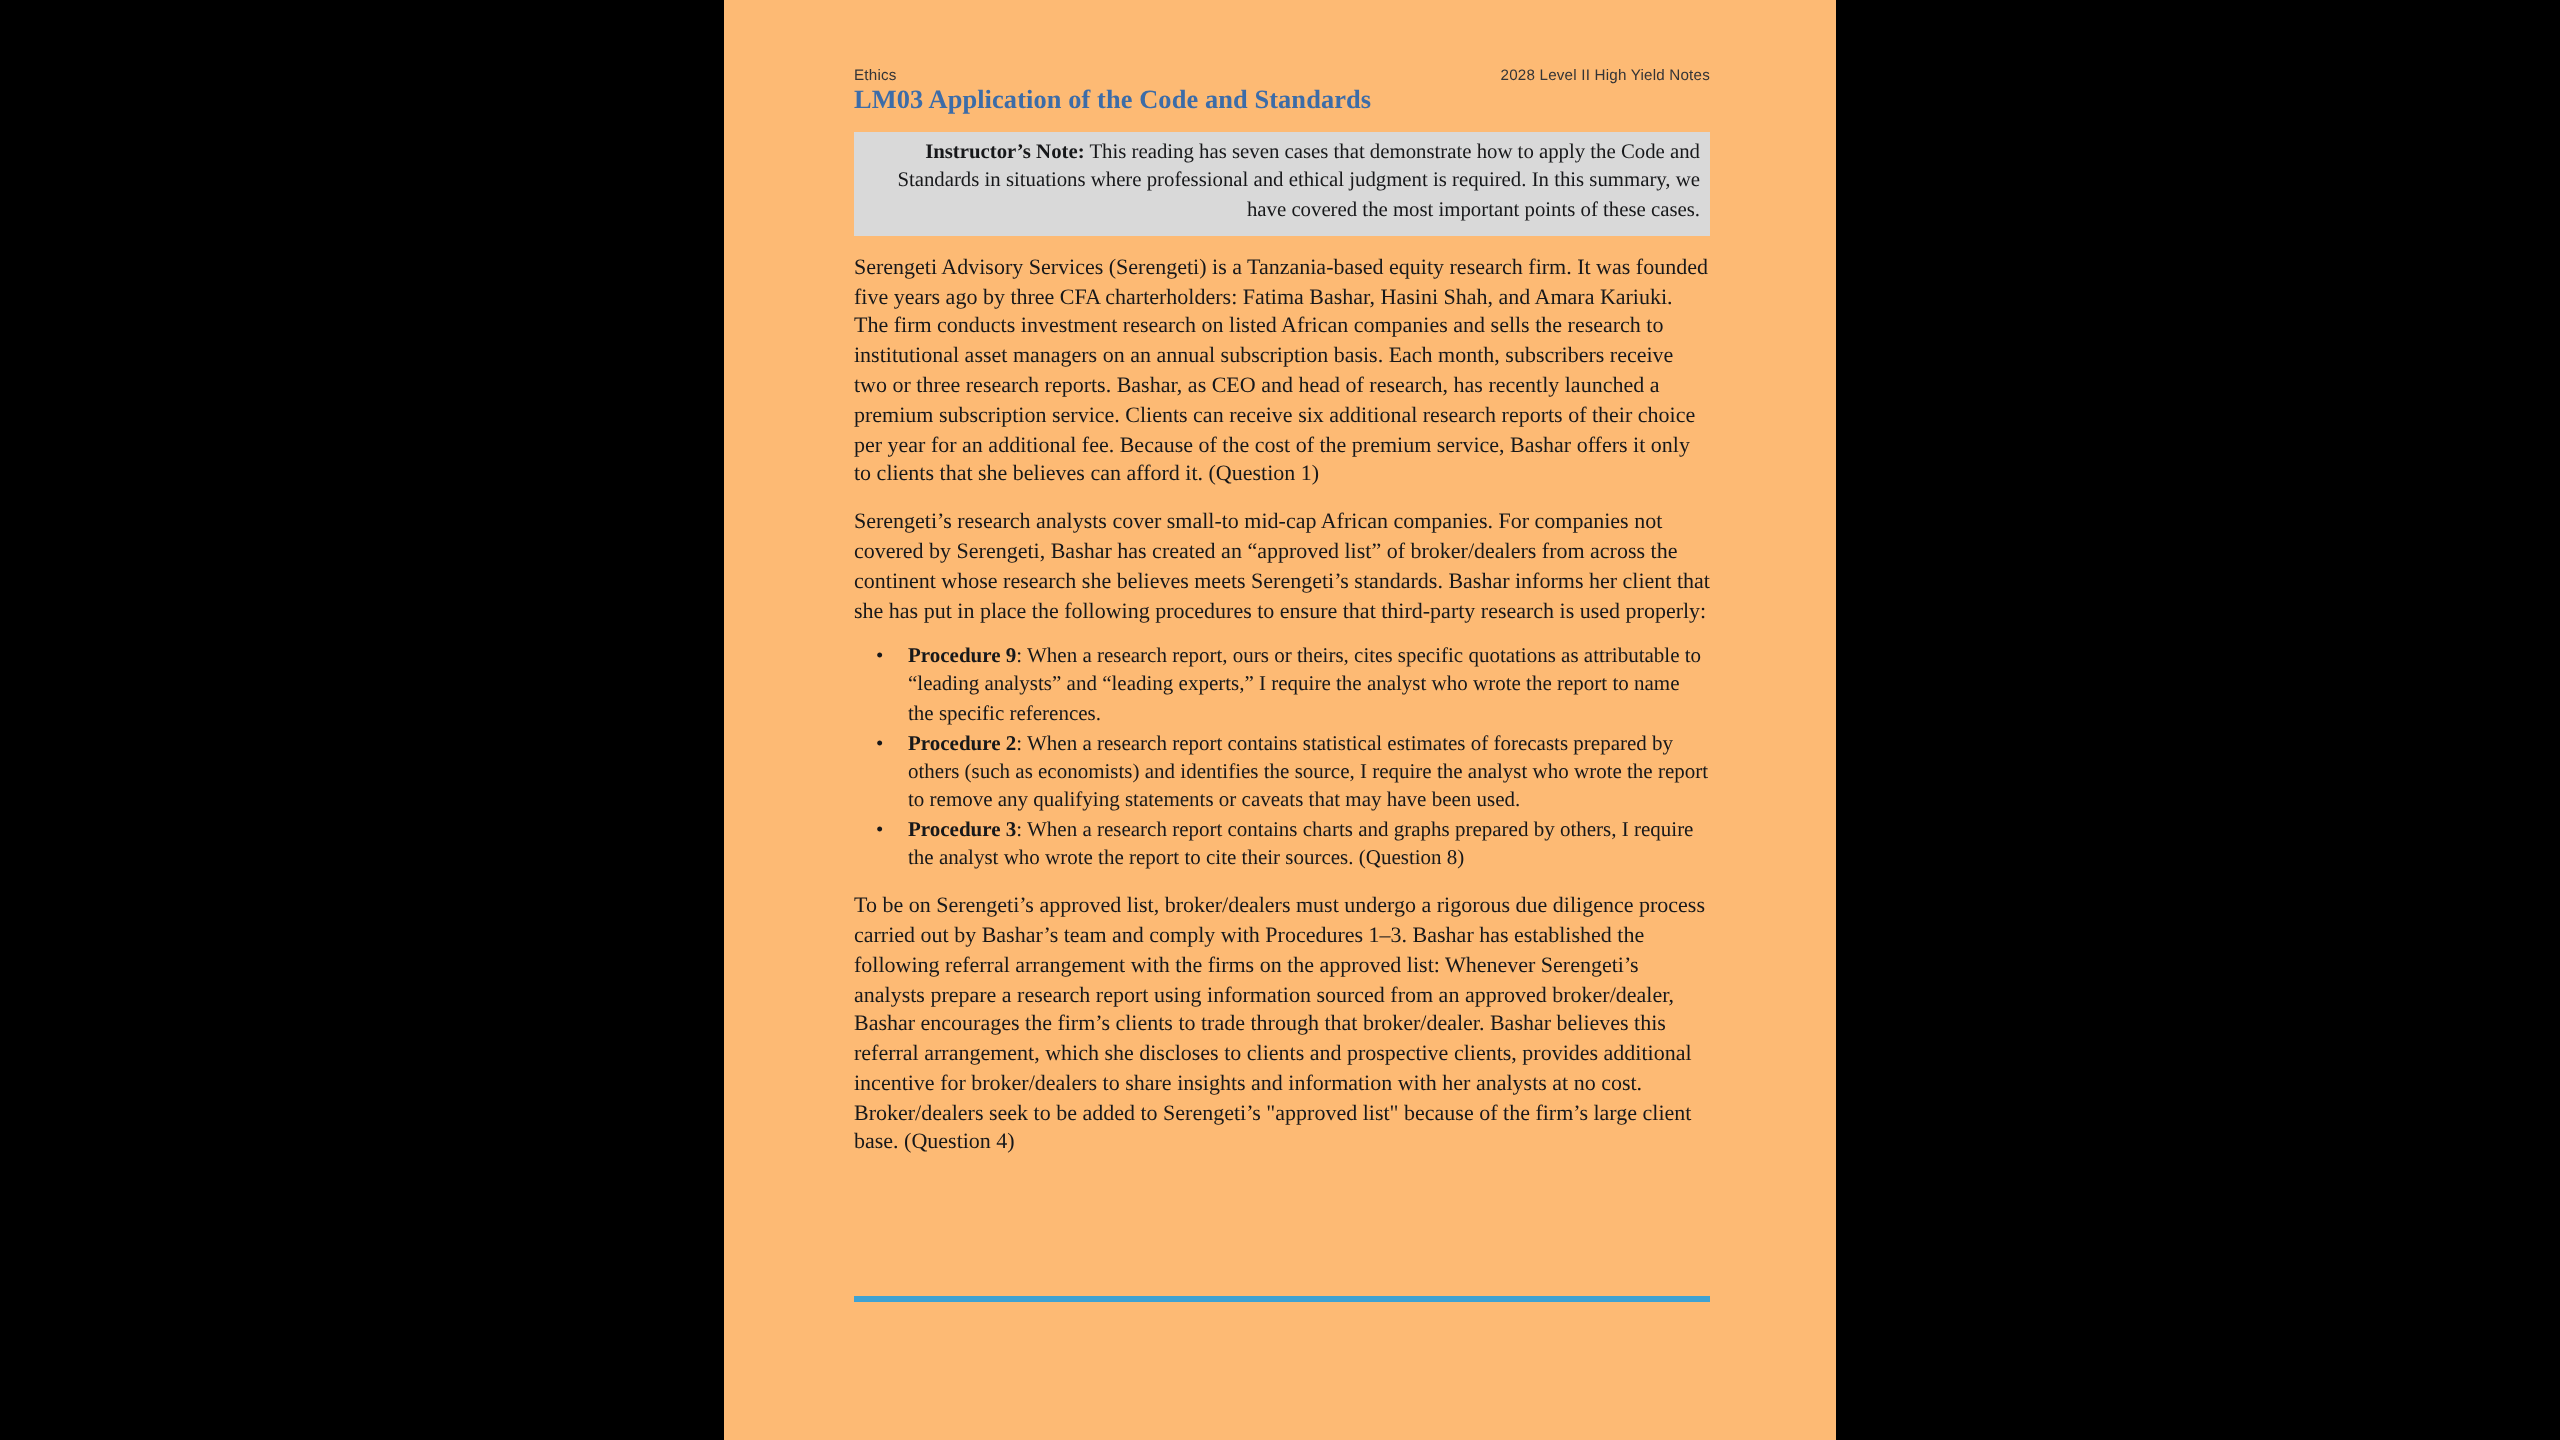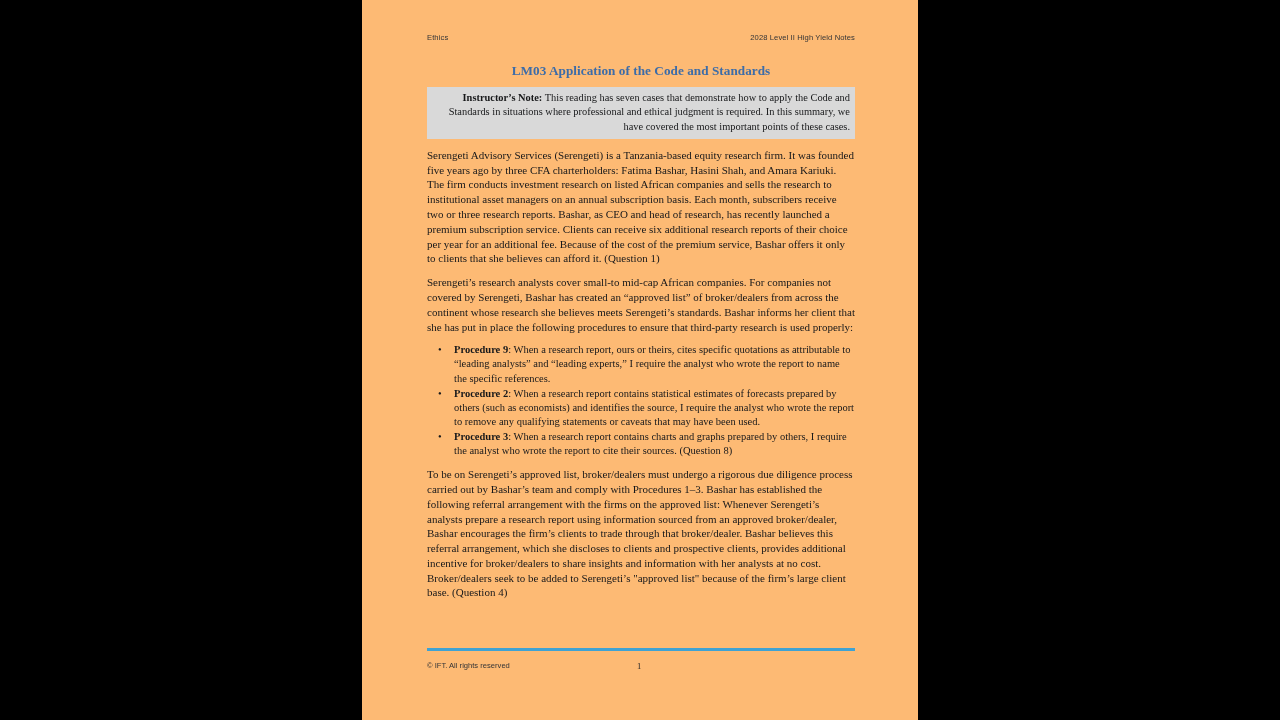--- a/index.html
+++ b/index.html
@@ -49,28 +49,26 @@
     font-size: 7.6px;
     color: #333436;
     letter-spacing: 0.1px;
     padding-top: 33px;
   }
   .doc-header .left { white-space: nowrap; }
   .doc-header .right { white-space: nowrap; }
 
   
   .h1 {
-    margin-top: 21px;
     font-family: "Liberation Serif", "DejaVu Serif", serif;
     font-size: 13.2px;
     font-weight: bold;
     color: #3c6ca8;
     letter-spacing: 0.05px;
     line-height: 1.2;
-    text-align: center;
   }
 
   
   .note-box {
     margin-top: 8px;
     background: #d9d9d9;
     padding: 4px 5px 5px 4px;
     font-size: 10.4px;
     line-height: 1.38;
     text-align: right;
@@ -189,22 +187,18 @@
         </li>
         <li>
           <span class="bullet">•</span><span class="lbl">Procedure 3</span><span>: When a research report contains charts and graphs prepared by others, I require the analyst who wrote the report to cite their sources. (Question 8)</span>
         </li>
       </ul>
 
       <p class="body">To be on Serengeti’s approved list, broker/dealers must undergo a rigorous due diligence process carried out by Bashar’s team and comply with Procedures 1–3. Bashar has established the following referral arrangement with the firms on the approved list: Whenever Serengeti’s analysts prepare a research report using information sourced from an approved broker/dealer, Bashar encourages the firm’s clients to trade through that broker/dealer. Bashar believes this referral arrangement, which she discloses to clients and prospective clients, provides additional incentive for broker/dealers to share insights and information with her analysts at no cost. Broker/dealers seek to be added to Serengeti’s "approved list" because of the firm’s large client base. (Question 4)</p>
 
       <div class="footer">
         <div class="footer-rule"></div>
-        <div class="footer-row">
-          <span class="footer-copyright">© IFT. All rights reserved</span>
-          <span class="footer-pageno">1</span>
-        </div>
       </div>
 
     </div>
   </div>
 
 </div>
 
 </body></html>

